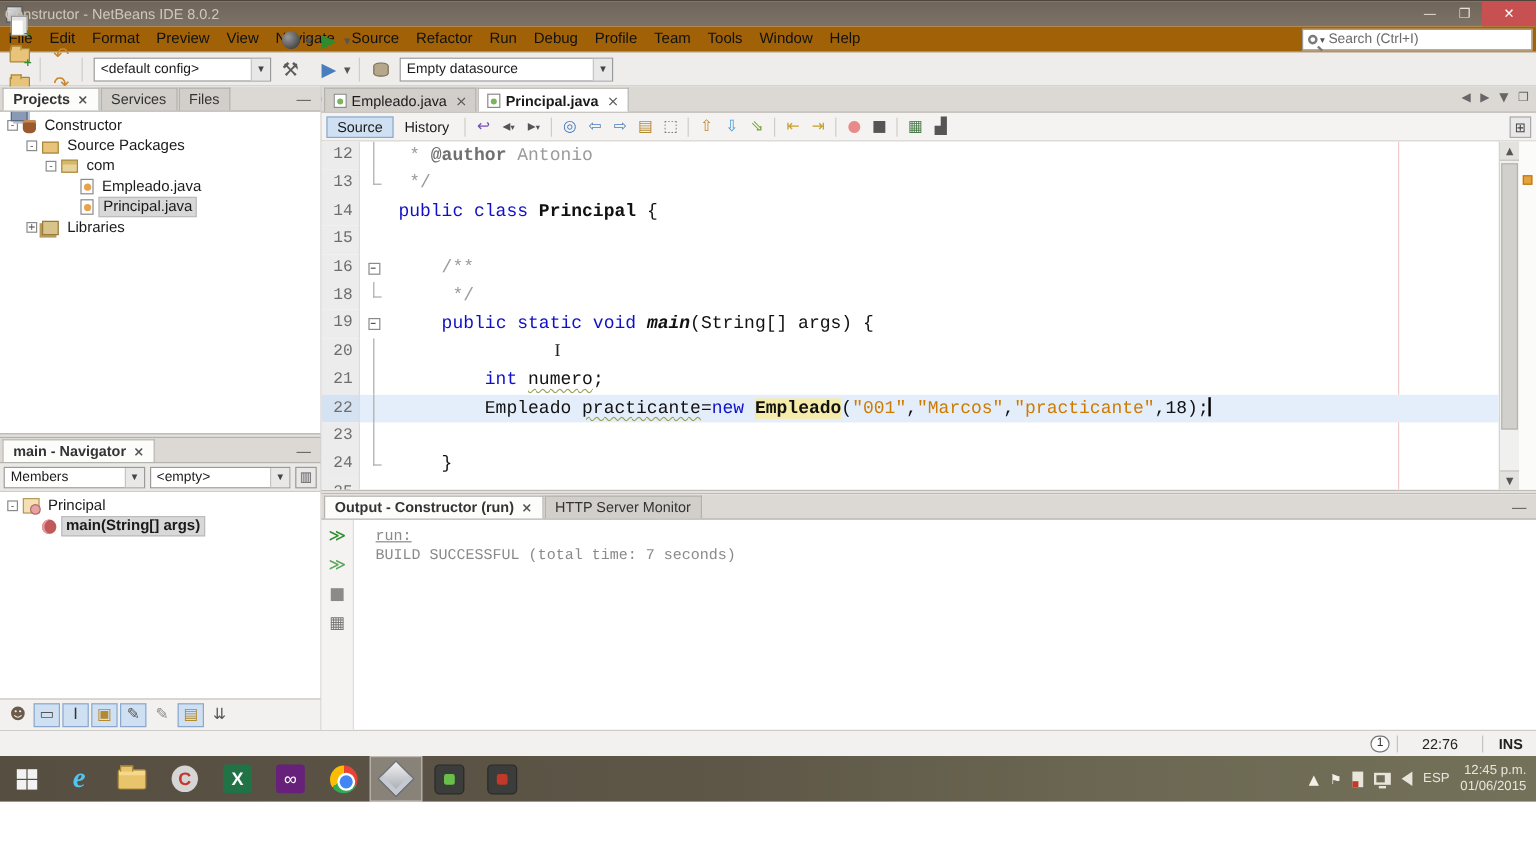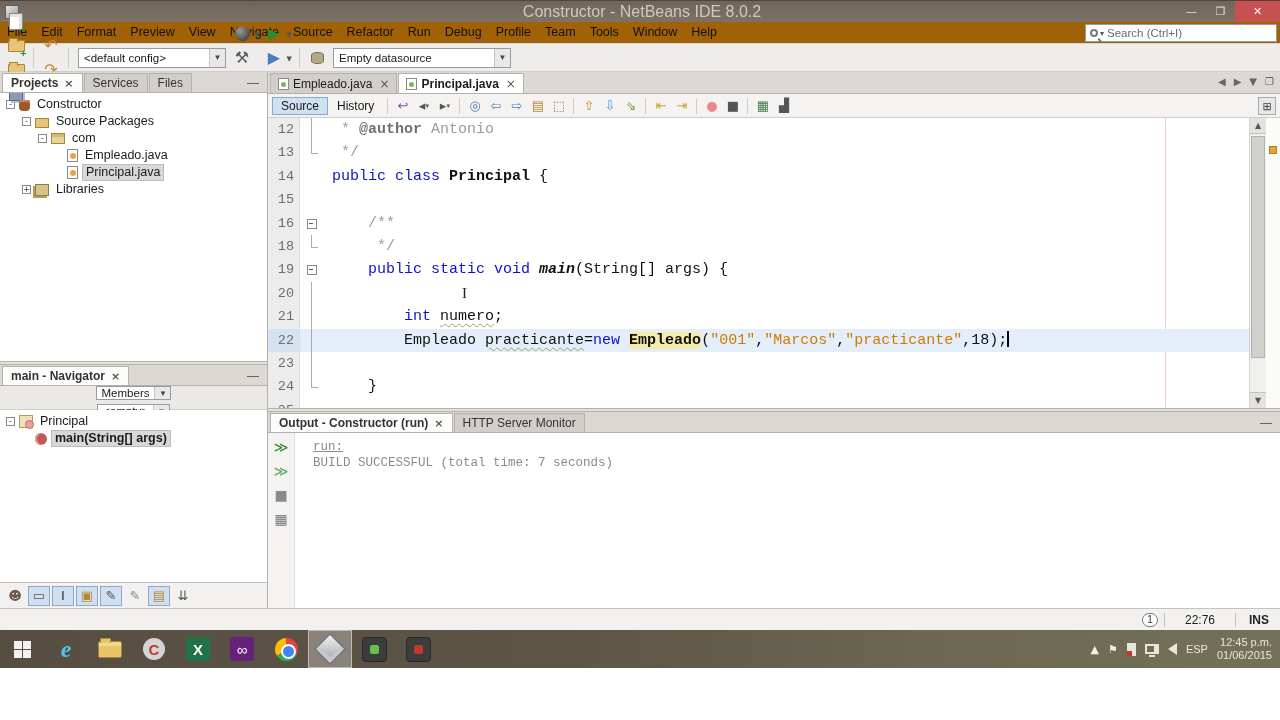--- a/index.html
+++ b/index.html
@@ -3,21 +3,21 @@
 <meta charset="utf-8">
 <style>
   *{margin:0;padding:0;box-sizing:border-box;}
   html,body{width:1280px;height:720px;overflow:hidden;}
   body{font-family:"Liberation Sans",sans-serif;font-size:12px;color:#1a1a1a;background:#fff;}
   #root{position:relative;width:1280px;height:720px;background:#fff;}
 
   
   .titlebar{height:22px;background:linear-gradient(#6f6559,#7d7266);display:flex;align-items:center;position:relative;border-top:1px solid #4e463c;}
   .tb-appicon{width:14px;height:14px;margin-left:5px;background:linear-gradient(135deg,#e8e8e8,#9a9a9a);border:1px solid #5a5a5a;transform:rotate(0deg);}
-  .tb-title{position:absolute;left:4px;right:0;text-align:center;color:#cfc8bb;font-size:16px;pointer-events:none;}
+  .tb-title{position:absolute;left:4px;right:0;color:#cfc8bb;font-size:12px;pointer-events:none;}
   .tb-btns{margin-left:auto;display:flex;height:100%;}
   .tb-btn{width:29px;height:100%;display:flex;align-items:center;justify-content:center;color:#e8e2d6;font-size:11px;font-family:"DejaVu Sans",sans-serif;}
   .tb-btn.close{width:45px;background:#c75050;color:#fff;}
 
   
   .menubar{height:22px;background:#a16207;border-bottom:1px solid #d8d6d2;display:flex;align-items:center;position:relative;}
   .menu-item{padding:0 7px;font-size:12.5px;color:#111;line-height:21px;}
   .searchbox{position:absolute;right:3px;top:2px;width:192px;height:18px;background:#fff;border:1px solid #9a9a9a;display:flex;align-items:center;}
   .mag{width:8px;height:8px;border:2px solid #7a7a7a;border-radius:50%;margin-left:4px;position:relative;}
   .mag::after{content:"";position:absolute;width:2px;height:5px;background:#7a7a7a;left:7px;top:7px;transform:rotate(-45deg);}
@@ -68,21 +68,21 @@
   .tico.package{background:#e8d49a;border:1px solid #a8863a;height:11px;box-shadow:inset 0 3px 0 #d4b86a;}
   .tico.java-file{background:#fff;border:1px solid #8a8a8a;width:11px;height:13px;}
   .tico.java-file::after{content:"";position:absolute;left:2px;top:3px;width:6px;height:6px;background:#e8a24a;border-radius:50%;}
   .tico.libraries{background:#d8c48a;border:1px solid #9a7a3a;height:12px;box-shadow:-2px 2px 0 #b59a5a;}
   .tico.class{background:#f5e0b5;border:1px solid #b59a5a;}
   .tico.class::after{content:"";position:absolute;right:-2px;bottom:-2px;width:7px;height:7px;background:#e8a2a2;border-radius:50%;border:1px solid #b56a6a;}
   .tico.method{background:#c05a5a;border-radius:50%;width:12px;height:12px;box-shadow:inset 2px 0 0 #e89a9a;}
 
   .vsplit{height:4px;background:#e4e1dc;border-top:1px solid #b5b2ad;border-bottom:1px solid #b5b2ad;}
 
-  .navfilters{height:24px;display:flex;align-items:center;background:#ebe9e6;border-bottom:1px solid #cfcdc9;padding:0 3px;gap:4px;flex-direction:column;}
+  .navfilters{height:24px;display:flex;align-items:center;background:#ebe9e6;border-bottom:1px solid #cfcdc9;padding:0 3px;gap:4px;}
   .combo.nav{flex:1;height:18px;}
   .nav-grid{width:18px;height:18px;border:1px solid #9a9a9a;background:#e8e8e8;display:flex;align-items:center;justify-content:center;font-size:11px;color:#555;font-family:"DejaVu Sans",sans-serif;}
 
   .left-toolbar{height:26px;border-top:1px solid #c5c2bd;display:flex;align-items:center;padding-left:4px;gap:2px;background:#f2f1ef;}
   .lti{width:22px;height:20px;display:flex;align-items:center;justify-content:center;font-size:13px;color:#555;font-family:"DejaVu Sans",sans-serif;border:1px solid transparent;}
   .lti.active{background:#cfe0f2;border:1px solid #8aa8cc;}
 
   
   .etabs{height:22px;background:#dcd9d4;border-bottom:1px solid #b5b2ad;display:flex;align-items:flex-end;padding-left:2px;position:relative;}
   .etab{height:20px;display:flex;align-items:center;padding:0 7px;background:#d2cfca;border:1px solid #b5b2ad;border-bottom:none;margin-right:1px;font-size:12px;}

